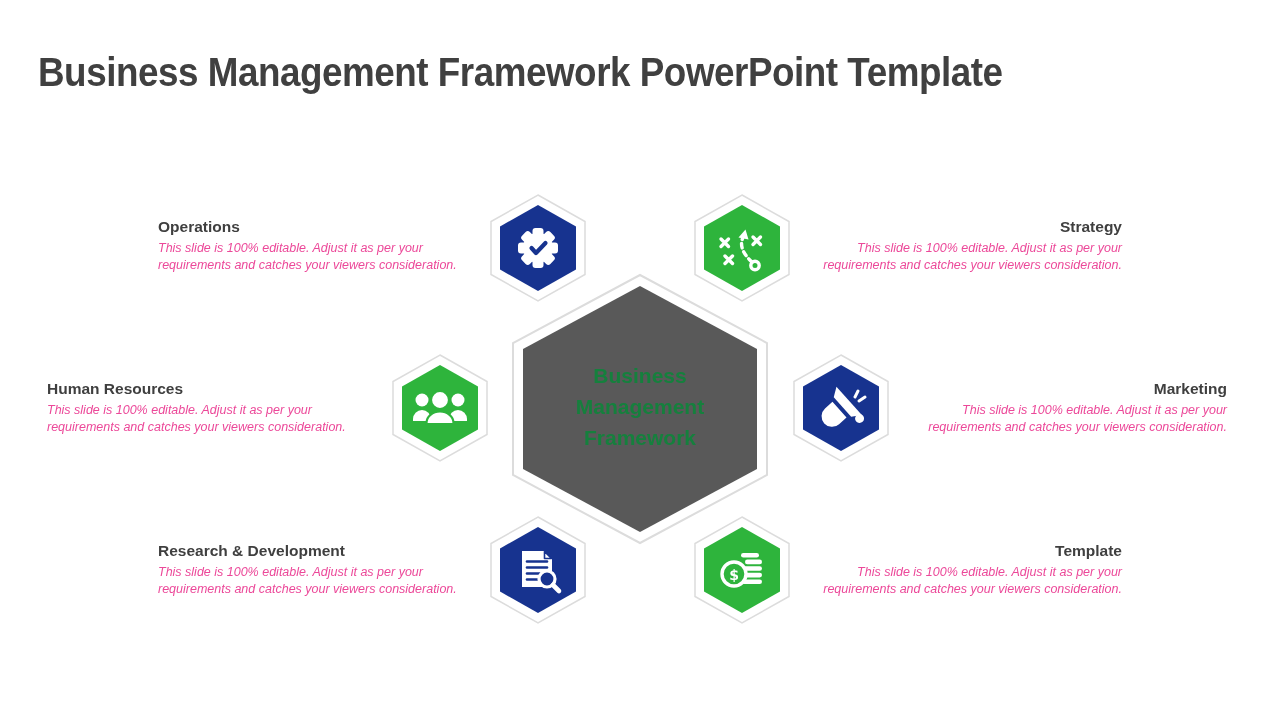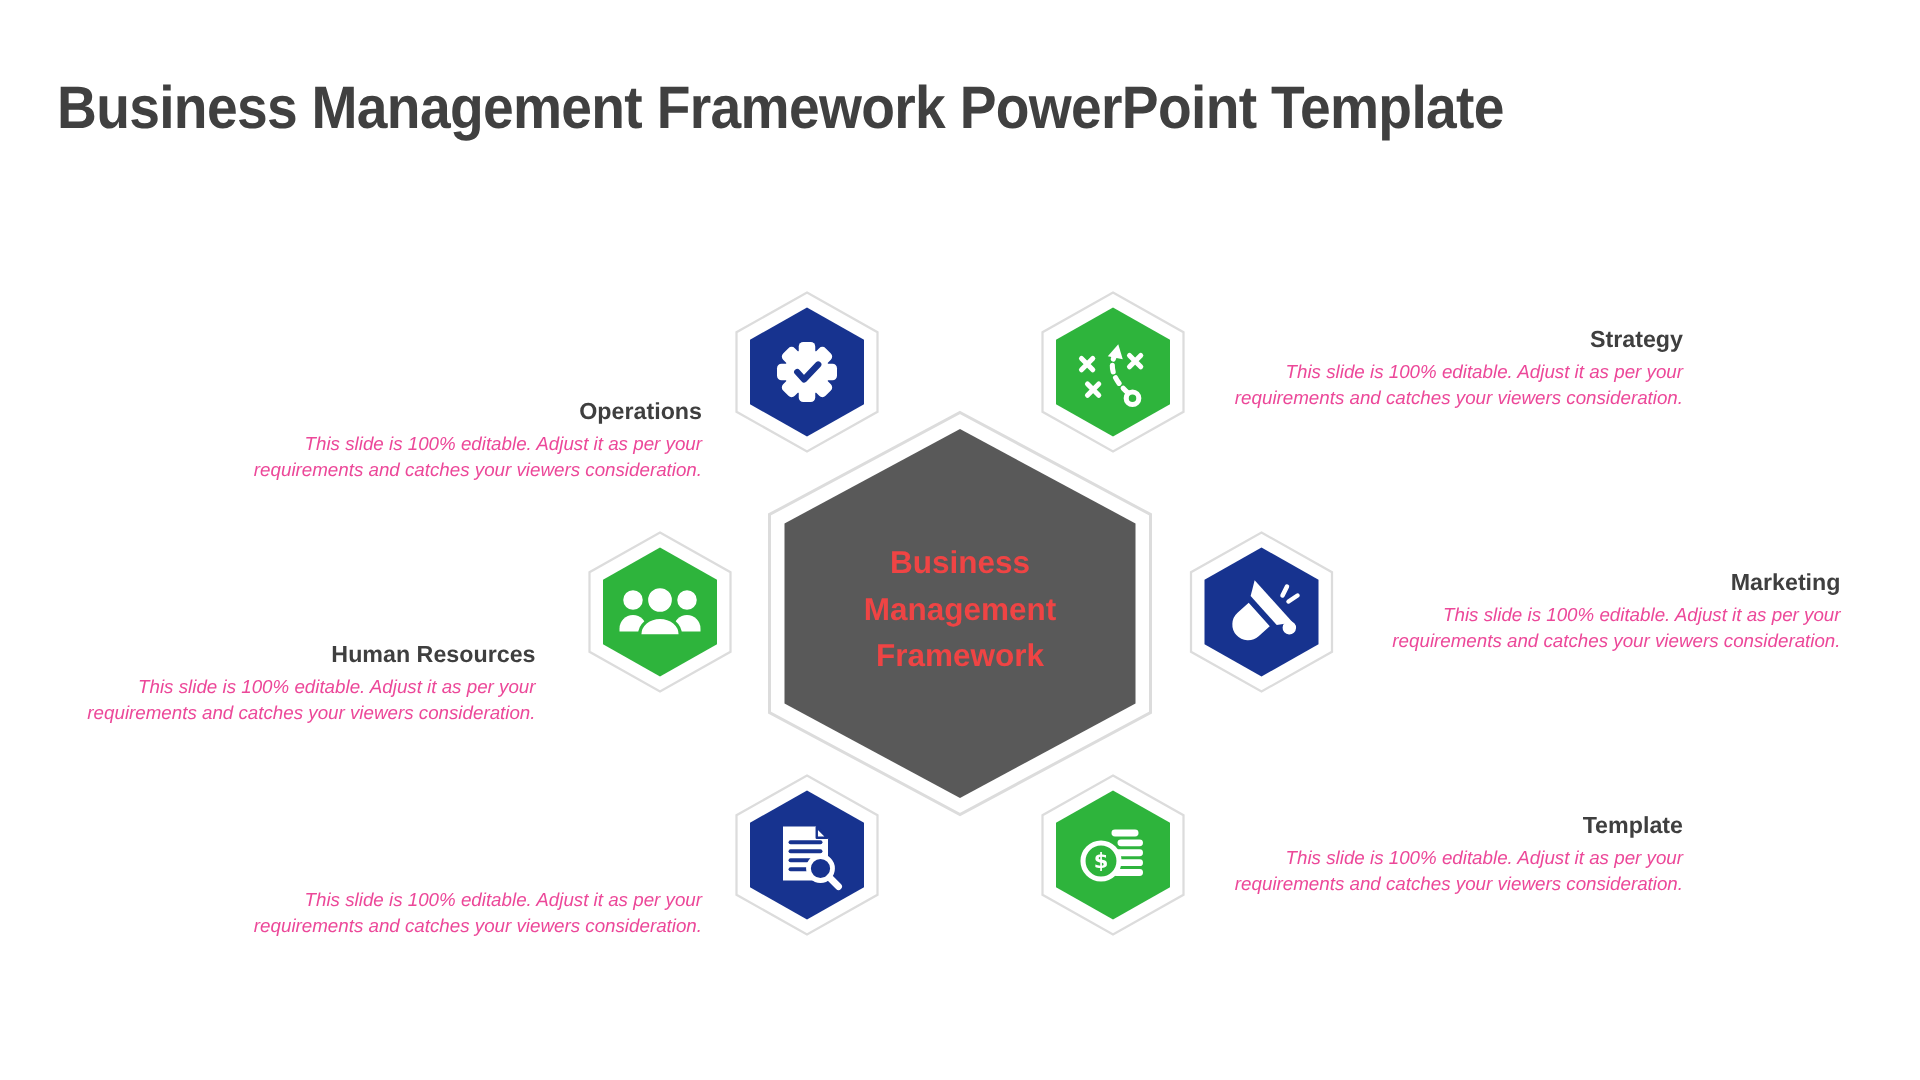--- a/index.html
+++ b/index.html
@@ -30,28 +30,28 @@
   .badge-strategy   { left: 692px; top: 194px; }
   .badge-hr         { left: 390px; top: 354px; }
   .badge-marketing  { left: 791px; top: 354px; }
   .badge-rnd        { left: 488px; top: 516px; }
   .badge-finance    { left: 692px; top: 516px; }
   .center-hex { position: absolute; left: 510px; top: 273px; width: 260px; height: 272px; }
   .center-label {
     position: absolute;
     left: 510px; top: 360px; width: 260px;
     text-align: center;
-    color: #ef4444;
+    color: #15803d;
     font-size: 21px;
     font-weight: bold;
     line-height: 31px;
     white-space: pre-line;
   }
   .item-text { position: absolute; width: 310px; }
-  .item-text.align-right { text-align: right; margin-top: 48px; }
+  .item-text.align-right { text-align: left; }
   .item-text.align-left  { text-align: right; }
   .item-text .item-heading {
     font-size: 15.5px;
     font-weight: bold;
     color: #3f3f3f;
     line-height: 20px;
   }
   .item-text .item-desc {
     margin-top: 3px;
     font-size: 12.5px;
@@ -185,20 +185,21 @@
     <div class="item-heading">Human Resources</div>
     <div class="item-desc">This slide is 100% editable. Adjust it as per your requirements and catches your viewers consideration.</div>
   </div>
 
   <div class="item-text align-left text-marketing">
     <div class="item-heading">Marketing</div>
     <div class="item-desc">This slide is 100% editable. Adjust it as per your requirements and catches your viewers consideration.</div>
   </div>
 
   <div class="item-text align-right text-rnd">
+    <div class="item-heading">Research &amp; Development</div>
     <div class="item-desc">This slide is 100% editable. Adjust it as per your requirements and catches your viewers consideration.</div>
   </div>
 
   <div class="item-text align-left text-finance">
     <div class="item-heading">Template</div>
     <div class="item-desc">This slide is 100% editable. Adjust it as per your requirements and catches your viewers consideration.</div>
   </div>
 
 </div>
 

